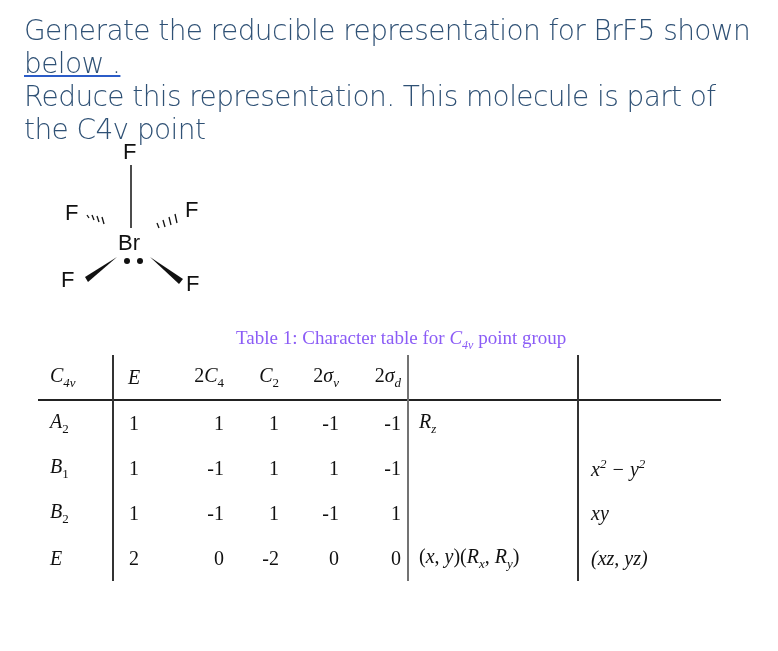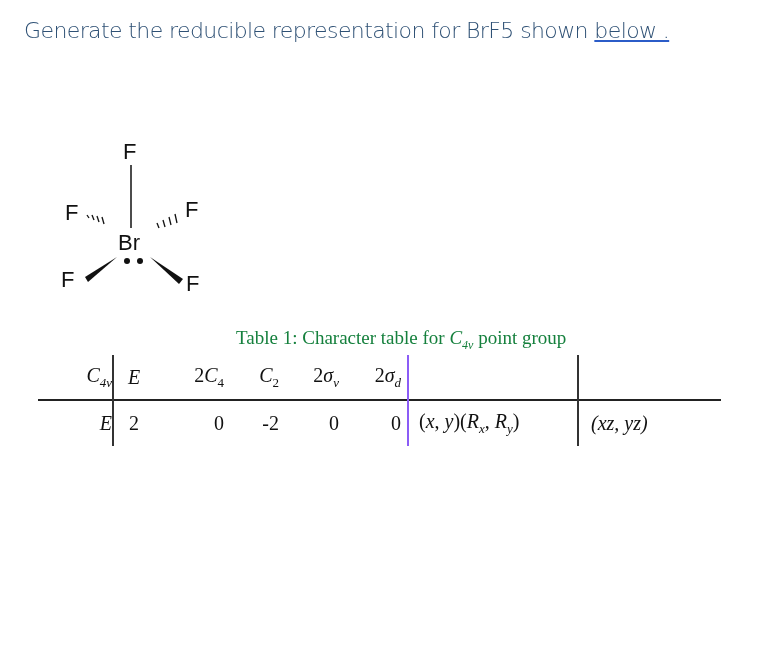--- a/index.html
+++ b/index.html
@@ -1,56 +1,56 @@
 <!DOCTYPE html>
 <html><head>
   <meta charset="utf-8">
   <style>
     html, body { margin: 0; padding: 0; background: #ffffff; }
     body { width: 778px; height: 651px; position: relative; overflow: hidden; }
     .prompt {
       position: absolute; left: 24px; top: 14px; width: 730px;
       font-family: "DejaVu Sans", sans-serif; font-weight: 300;
-      font-size: 22px; line-height: 33px; color: #2f5175;
+      font-size: 28px; line-height: 33px; color: #2f5175;
       letter-spacing: -0.6px;
     }
     .prompt .link { color: #2f5175; text-decoration: underline; text-decoration-color: #2b5cc8; cursor: pointer; }
     .molecule { position: absolute; left: 55px; top: 135px; width: 170px; height: 160px; }
     .molecule svg text { font-family: "Liberation Sans", sans-serif; }
     .caption {
       position: absolute; left: 236px; top: 327px;
-      font-family: "Liberation Serif", serif; font-size: 19px; color: #15803d;
+      font-family: "Liberation Serif", serif; font-size: 19px; color: #8b5cf6;
     }
     .caption i { font-style: italic; }
     .caption sub { font-size: 12px; font-style: italic; }
     table.ct {
       position: absolute; left: 38px; top: 355px;
       border-collapse: collapse;
       font-family: "Liberation Serif", serif; font-size: 20px; color: #111;
     }
     table.ct td, table.ct th { padding: 0; height: 45px; font-weight: normal; }
     table.ct thead th { height: 44px; vertical-align: middle; }
     table.ct thead tr { border-bottom: 2px solid #222; }
-    .c-label { width: 62px; text-align: right; padding-left: 12px !important; font-style: italic; border-right: 2px solid #333; }
+    .c-label { width: 62px; text-align: left; padding-left: 12px !important; font-style: italic; border-right: 2px solid #333; }
     .c-val { text-align: right; }
     .col-E { width: 40px; text-align: center !important; }
     .col-C4 { width: 70px; }
     .col-C2 { width: 55px; text-align: right; }
     .col-sv { width: 60px; }
-    .col-sd { width: 62px; padding-right: 6px !important; border-right: 2px solid #8b5cf6; }
+    .col-sd { width: 62px; padding-right: 6px !important; border-right: 2px solid #737373; }
     .col-lin { width: 158px; text-align: left; padding-left: 10px !important; font-style: italic; border-right: 2px solid #333; }
     .col-quad { width: 130px; text-align: left; padding-left: 12px !important; font-style: italic; }
     sub, sup { font-size: 13px; }
   </style>
 </head>
 <body>
 
 <div class="prompt">
   <span>Generate the reducible representation for BrF5 shown </span><span class="link">below .</span><br>
-  <br>
+  <span>Reduce this representation. This molecule is part of the C4v point</span><br>
 </div>
 
 <div class="molecule">
   <svg width="170" height="160" viewBox="0 0 170 160">
 
     <text x="68" y="24" font-size="22" fill="#111">F</text>
     <line x1="76" y1="30" x2="76" y2="93" stroke="#111" stroke-width="1.5"></line>
 
     <text x="10" y="85" font-size="22" fill="#111">F</text>
     <g stroke="#111" stroke-width="1.3">
@@ -93,20 +93,50 @@
       <th class="c-val col-C4">2<i>C</i><sub>4</sub></th>
       <th class="c-val col-C2"><i>C</i><sub>2</sub></th>
       <th class="c-val col-sv">2<i>σ</i><sub><i>v</i></sub></th>
       <th class="c-val col-sd">2<i>σ</i><sub><i>d</i></sub></th>
       <th class="col-lin"></th>
       <th class="col-quad"></th>
     </tr>
   </thead>
   <tbody>
     <tr>
+      <td class="c-label"><span>A</span><sub style="font-style:normal">2</sub></td>
+      <td class="c-val col-E">1</td>
+      <td class="c-val col-C4">1</td>
+      <td class="c-val col-C2">1</td>
+      <td class="c-val col-sv">-1</td>
+      <td class="c-val col-sd">-1</td>
+      <td class="col-lin"><i>R</i><sub><i>z</i></sub></td>
+      <td class="col-quad"></td>
+    </tr>
+    <tr>
+      <td class="c-label"><span>B</span><sub style="font-style:normal">1</sub></td>
+      <td class="c-val col-E">1</td>
+      <td class="c-val col-C4">-1</td>
+      <td class="c-val col-C2">1</td>
+      <td class="c-val col-sv">1</td>
+      <td class="c-val col-sd">-1</td>
+      <td class="col-lin"></td>
+      <td class="col-quad"><i>x</i><sup>2</sup> − <i>y</i><sup>2</sup></td>
+    </tr>
+    <tr>
+      <td class="c-label"><span>B</span><sub style="font-style:normal">2</sub></td>
+      <td class="c-val col-E">1</td>
+      <td class="c-val col-C4">-1</td>
+      <td class="c-val col-C2">1</td>
+      <td class="c-val col-sv">-1</td>
+      <td class="c-val col-sd">1</td>
+      <td class="col-lin"></td>
+      <td class="col-quad">xy</td>
+    </tr>
+    <tr>
       <td class="c-label"><span>E</span></td>
       <td class="c-val col-E">2</td>
       <td class="c-val col-C4">0</td>
       <td class="c-val col-C2">-2</td>
       <td class="c-val col-sv">0</td>
       <td class="c-val col-sd">0</td>
       <td class="col-lin" style="font-style:normal">(<i>x</i>, <i>y</i>)(<i>R</i><sub><i>x</i></sub>, <i>R</i><sub><i>y</i></sub>)</td>
       <td class="col-quad">(xz, yz)</td>
     </tr>
   </tbody>

